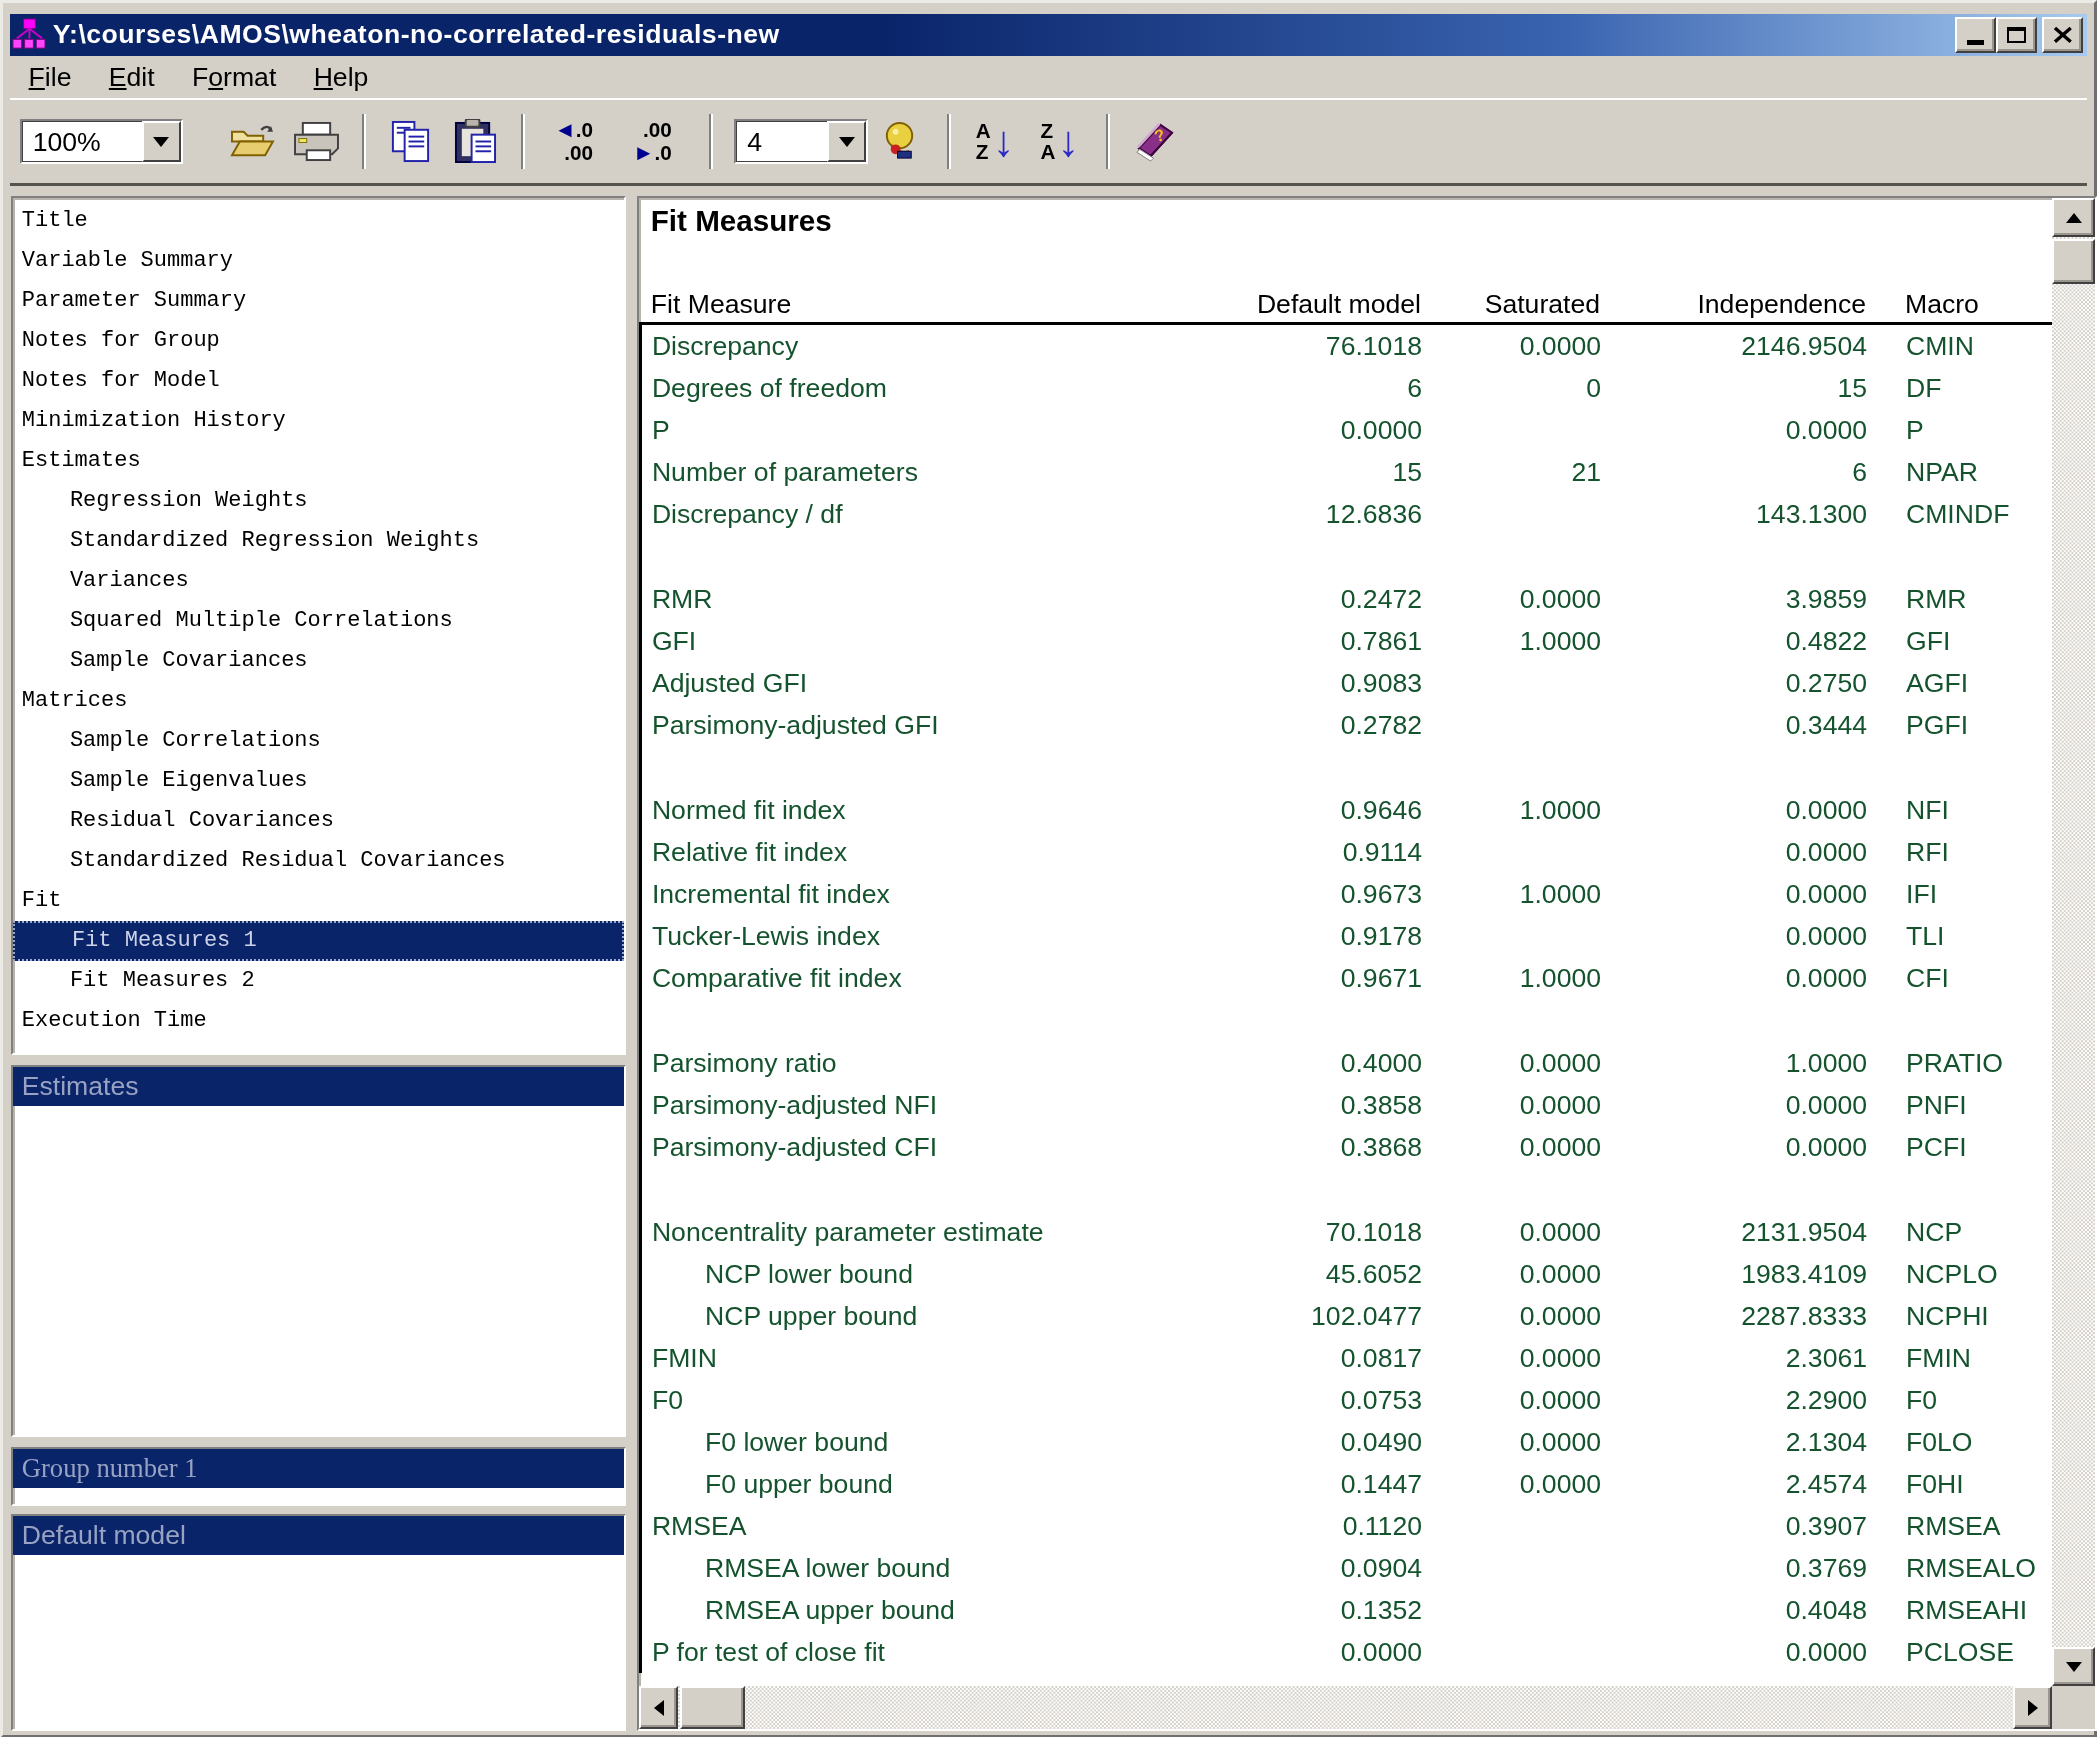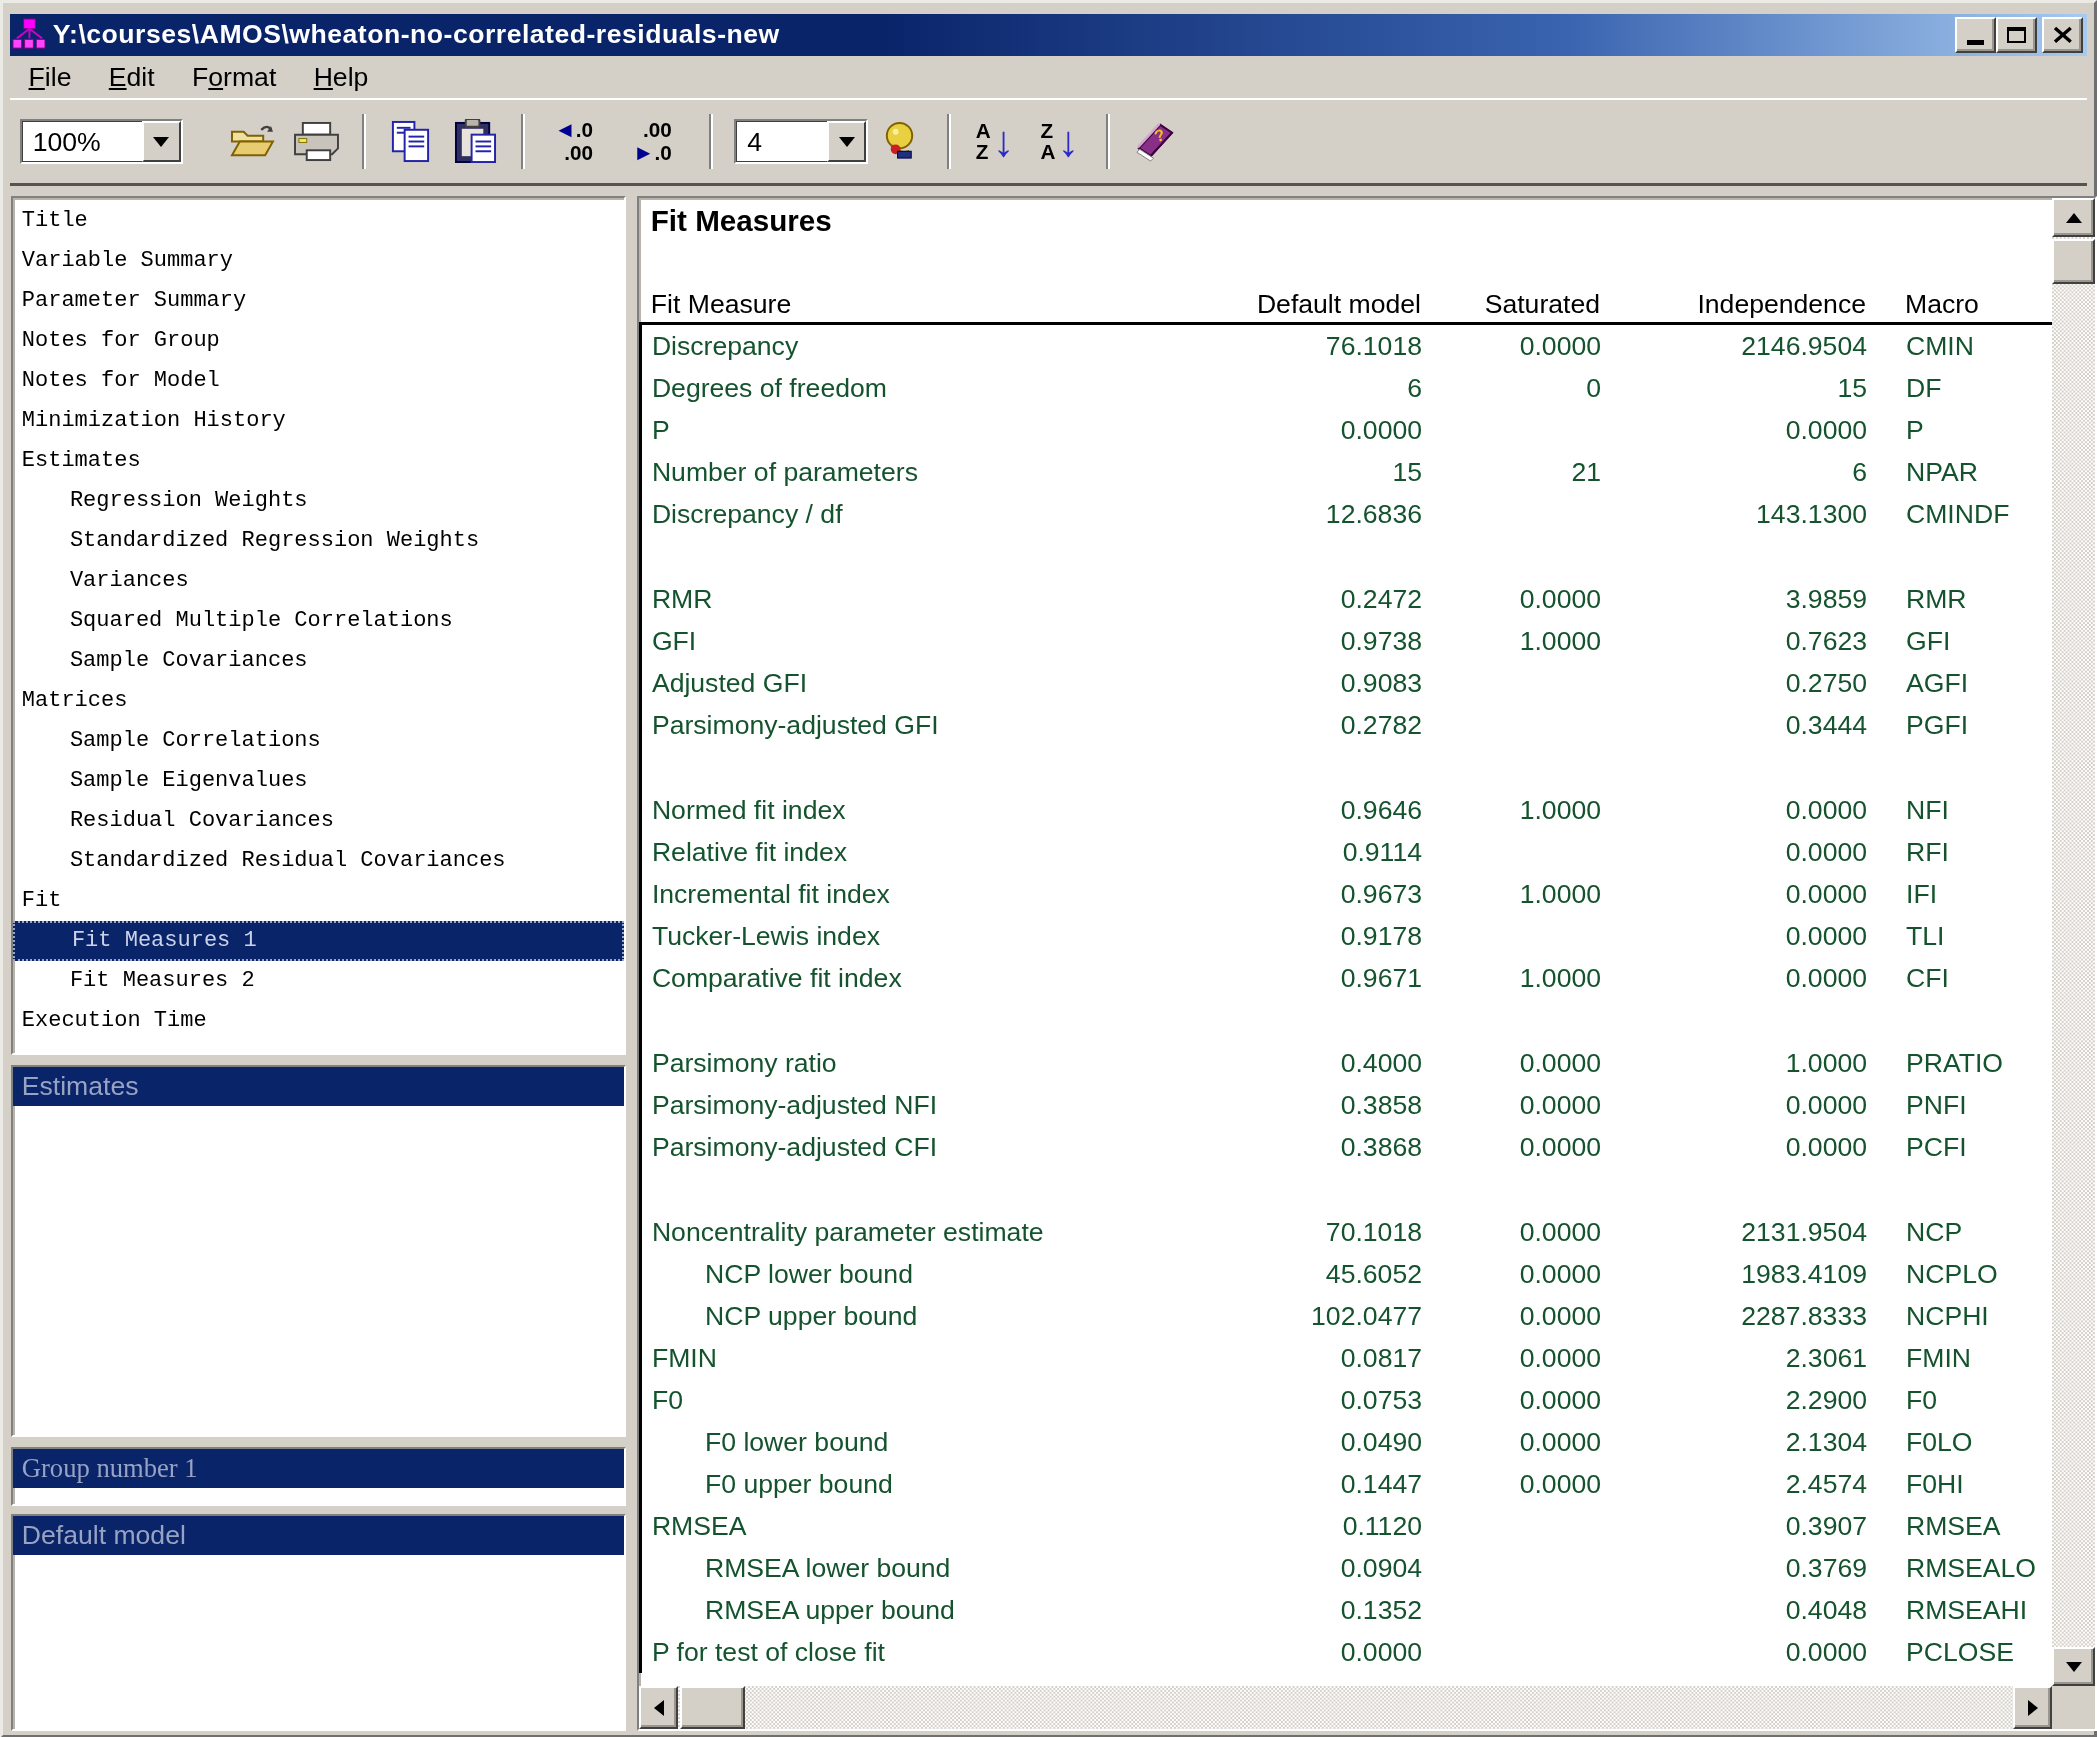--- a/index.html
+++ b/index.html
@@ -342,23 +342,23 @@
         <div class="trow spacer"></div>
         <div class="trow">
           <div class="c name">RMR</div>
           <div class="c num">0.2472</div>
           <div class="c num">0.0000</div>
           <div class="c num">3.9859</div>
           <div class="c macro">RMR</div>
         </div>
         <div class="trow">
           <div class="c name">GFI</div>
-          <div class="c num">0.9738</div>
+          <div class="c num">0.7861</div>
           <div class="c num">1.0000</div>
-          <div class="c num">0.7623</div>
+          <div class="c num">0.4822</div>
           <div class="c macro">GFI</div>
         </div>
         <div class="trow">
           <div class="c name">Adjusted GFI</div>
           <div class="c num">0.9083</div>
           <div class="c num"></div>
           <div class="c num">0.2750</div>
           <div class="c macro">AGFI</div>
         </div>
         <div class="trow">

